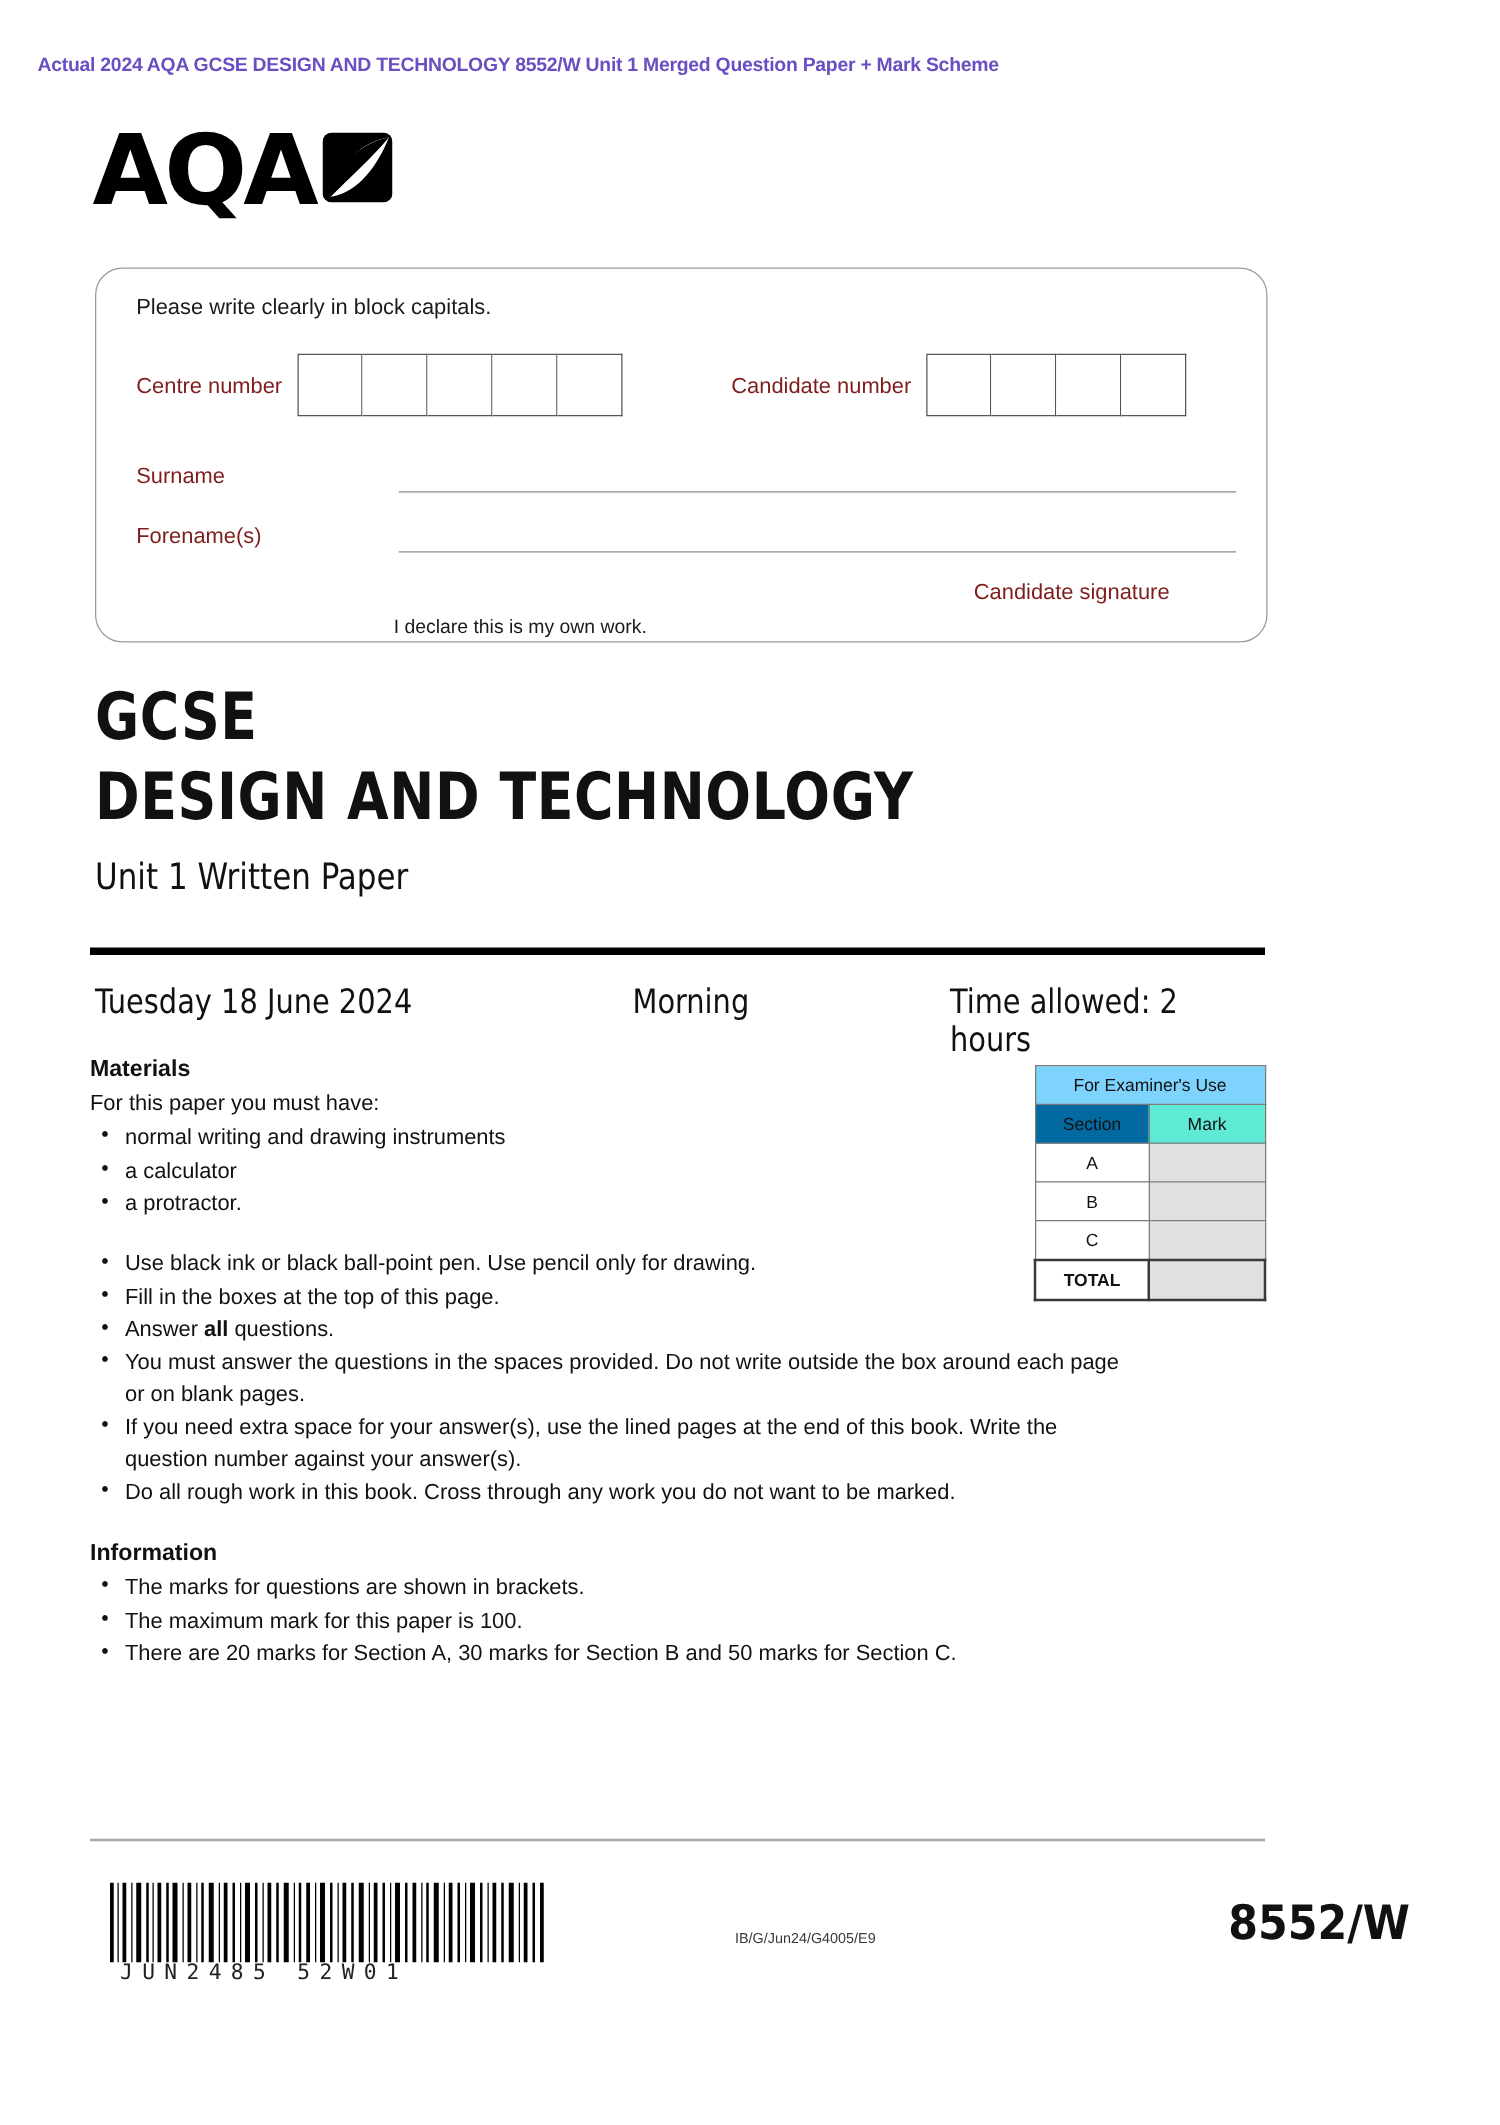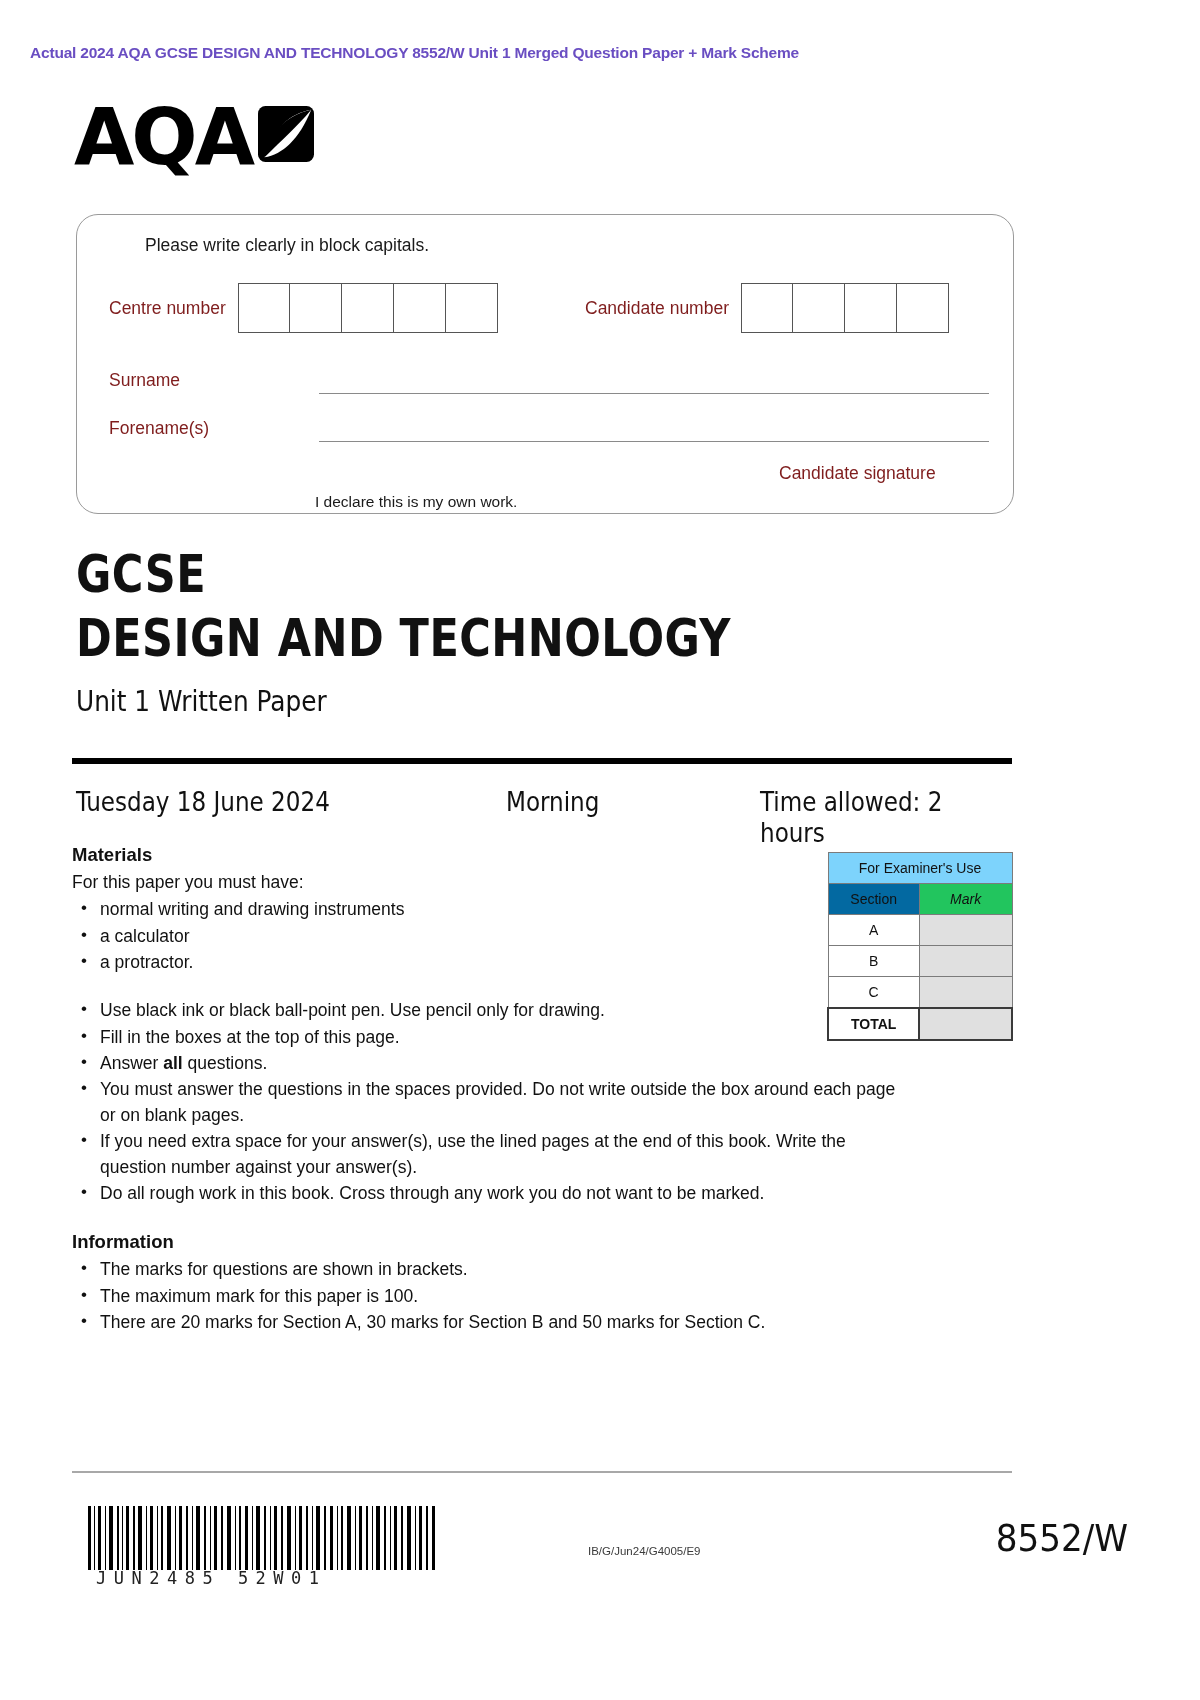--- a/index.html
+++ b/index.html
@@ -49,21 +49,21 @@
     position:absolute;
     left:76px;top:198px;
     width:938px;height:300px;
     border:1.5px solid #9a9a9a;
     border-radius:22px;
     box-sizing:border-box;
     background:#fff;
   }
   .block-caps{
     position:absolute;left:32px;top:20px;
-    font-size:17.5px;color:#1a1a1a;margin-left:36px;
+    font-size:17.5px;color:#1a1a1a;
   }
   .row-centre{
     position:absolute;left:32px;top:68px;
     display:flex;align-items:center;
   }
   .field-label{
     font-size:17.5px;color:#7f1d1d;
   }
   .boxes{display:flex;margin-left:12px;}
   .cell{
@@ -151,21 +151,21 @@
   }
   .ex-table td,.ex-table th{
     border:1.2px solid #7b7b7b;
     text-align:center;
     height:30px;
     font-weight:normal;
     padding:0;
   }
   .ex-head{background:#7dd3fc;}
   .ex-sub{background:#0369a1;width:92px;}
-  .ex-sub2{background:#22c55e;width:94px;font-style:italic;}
+  .ex-sub2{background:#5eead4;width:94px;}
   .ex-sec{background:#fff;}
   .ex-mark{background:#e0e0e0;}
   .ex-total td{font-weight:bold;border:2px solid #3a3a3a;}
   
   .foot-rule{
     position:absolute;left:72px;top:1455px;
     width:940px;height:1.5px;background:#a8a8a8;
   }
   .barcode{
     position:absolute;left:86px;top:1490px;
@@ -178,21 +178,21 @@
     font-family:"DejaVu Sans Mono","Liberation Mono",monospace;
     font-size:17px;letter-spacing:7.5px;color:#222;
   }
   .foot-ref{
     position:absolute;left:588px;top:1529px;
     font-size:11.5px;color:#3a3a3a;
   }
   .foot-code{
     position:absolute;right:72px;top:1500px;
     font-family:"DejaVu Sans Condensed","Liberation Sans Narrow","Liberation Sans",sans-serif;
-    font-size:38px;font-weight:normal;letter-spacing:0px;
+    font-size:38px;font-weight:bold;letter-spacing:0px;
   }
   b.inl{font-weight:bold;}
 </style>
 </head>
 <body>
 
 <div class="page">
 
   <div class="annotation">Actual 2024 AQA GCSE DESIGN AND TECHNOLOGY 8552/W Unit 1 Merged Question Paper + Mark Scheme</div>
 

